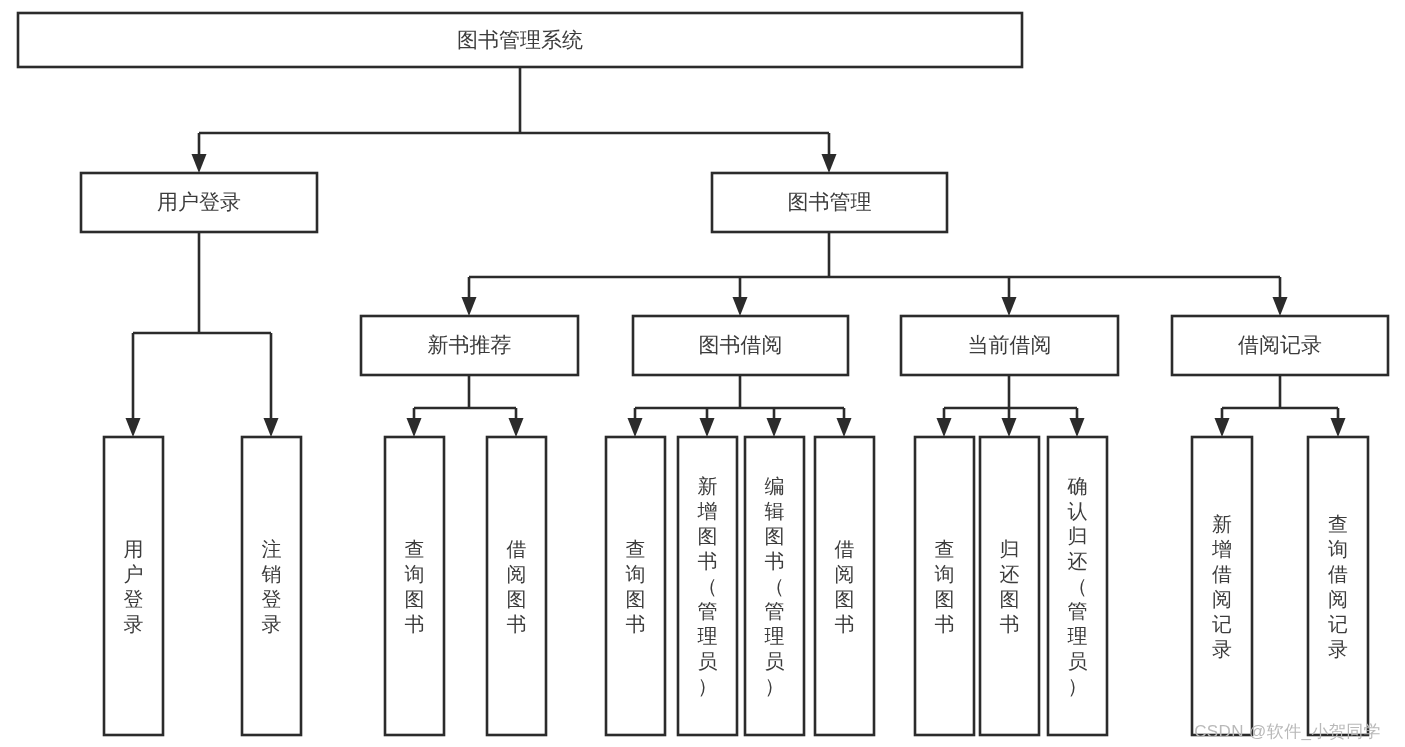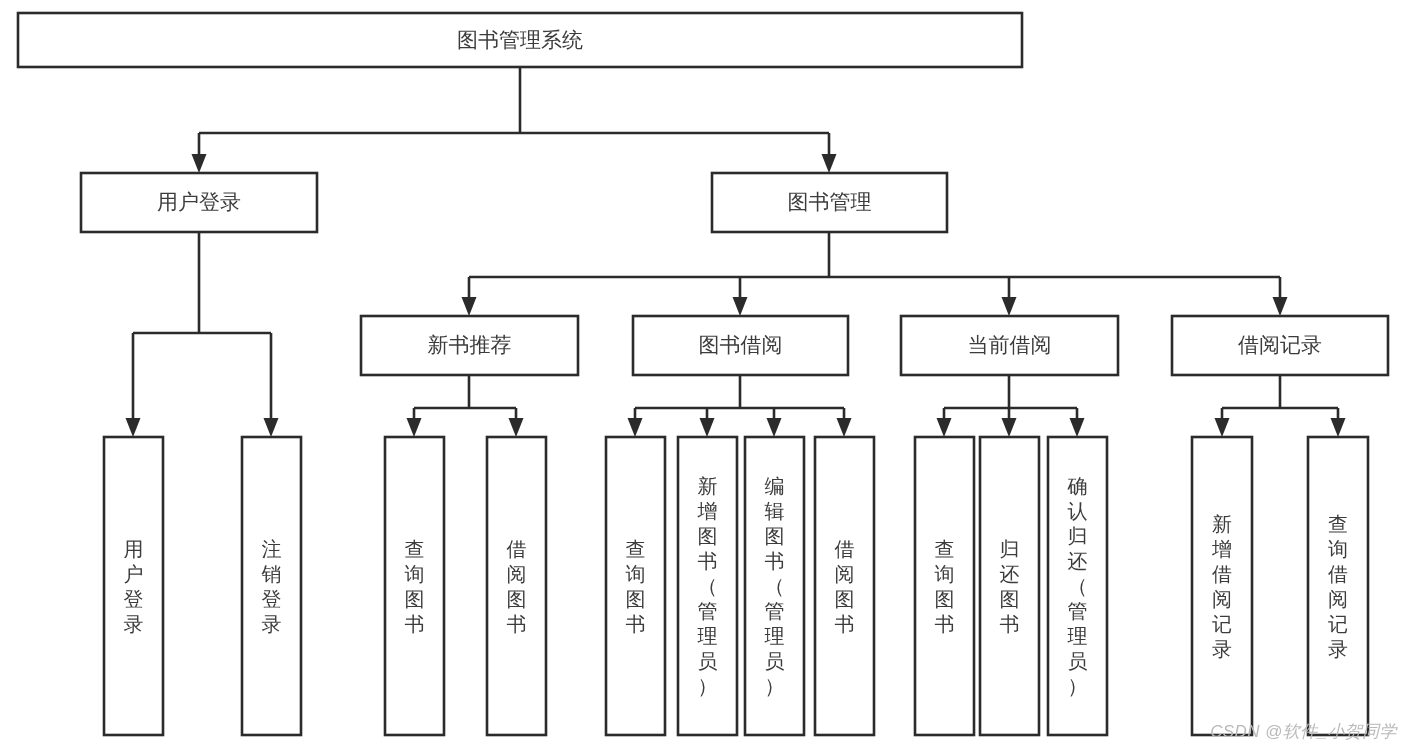--- a/index.html
+++ b/index.html
@@ -41,28 +41,27 @@
   .node-label.vertical   { font-size: 20px; }
   .connector {
     stroke: #2b2b2b;
     stroke-width: 2.6;
     fill: none;
     stroke-linecap: butt;
   }
   .arrow-head { fill: #2b2b2b; stroke: none; }
   .watermark {
     position: absolute;
-    right: 8px;
+    right: 24px;
     bottom: 4px;
     font-size: 17px;
     color: #b9b9b9;
     font-family: "Liberation Sans", "DejaVu Sans", sans-serif;
     white-space: nowrap;
     letter-spacing: 0.4px;
-    font-style: italic;
   }
 </style>
 </head>
 <body>
 
 <div id="diagram-root">
   <svg class="tree-canvas" viewBox="0 0 1405 747" xmlns="http://www.w3.org/2000/svg">
     <g id="connectors-layer">
         <line x1="520" y1="67" x2="520" y2="133" class="connector"></line>
         <line x1="199" y1="133" x2="829" y2="133" class="connector"></line>

